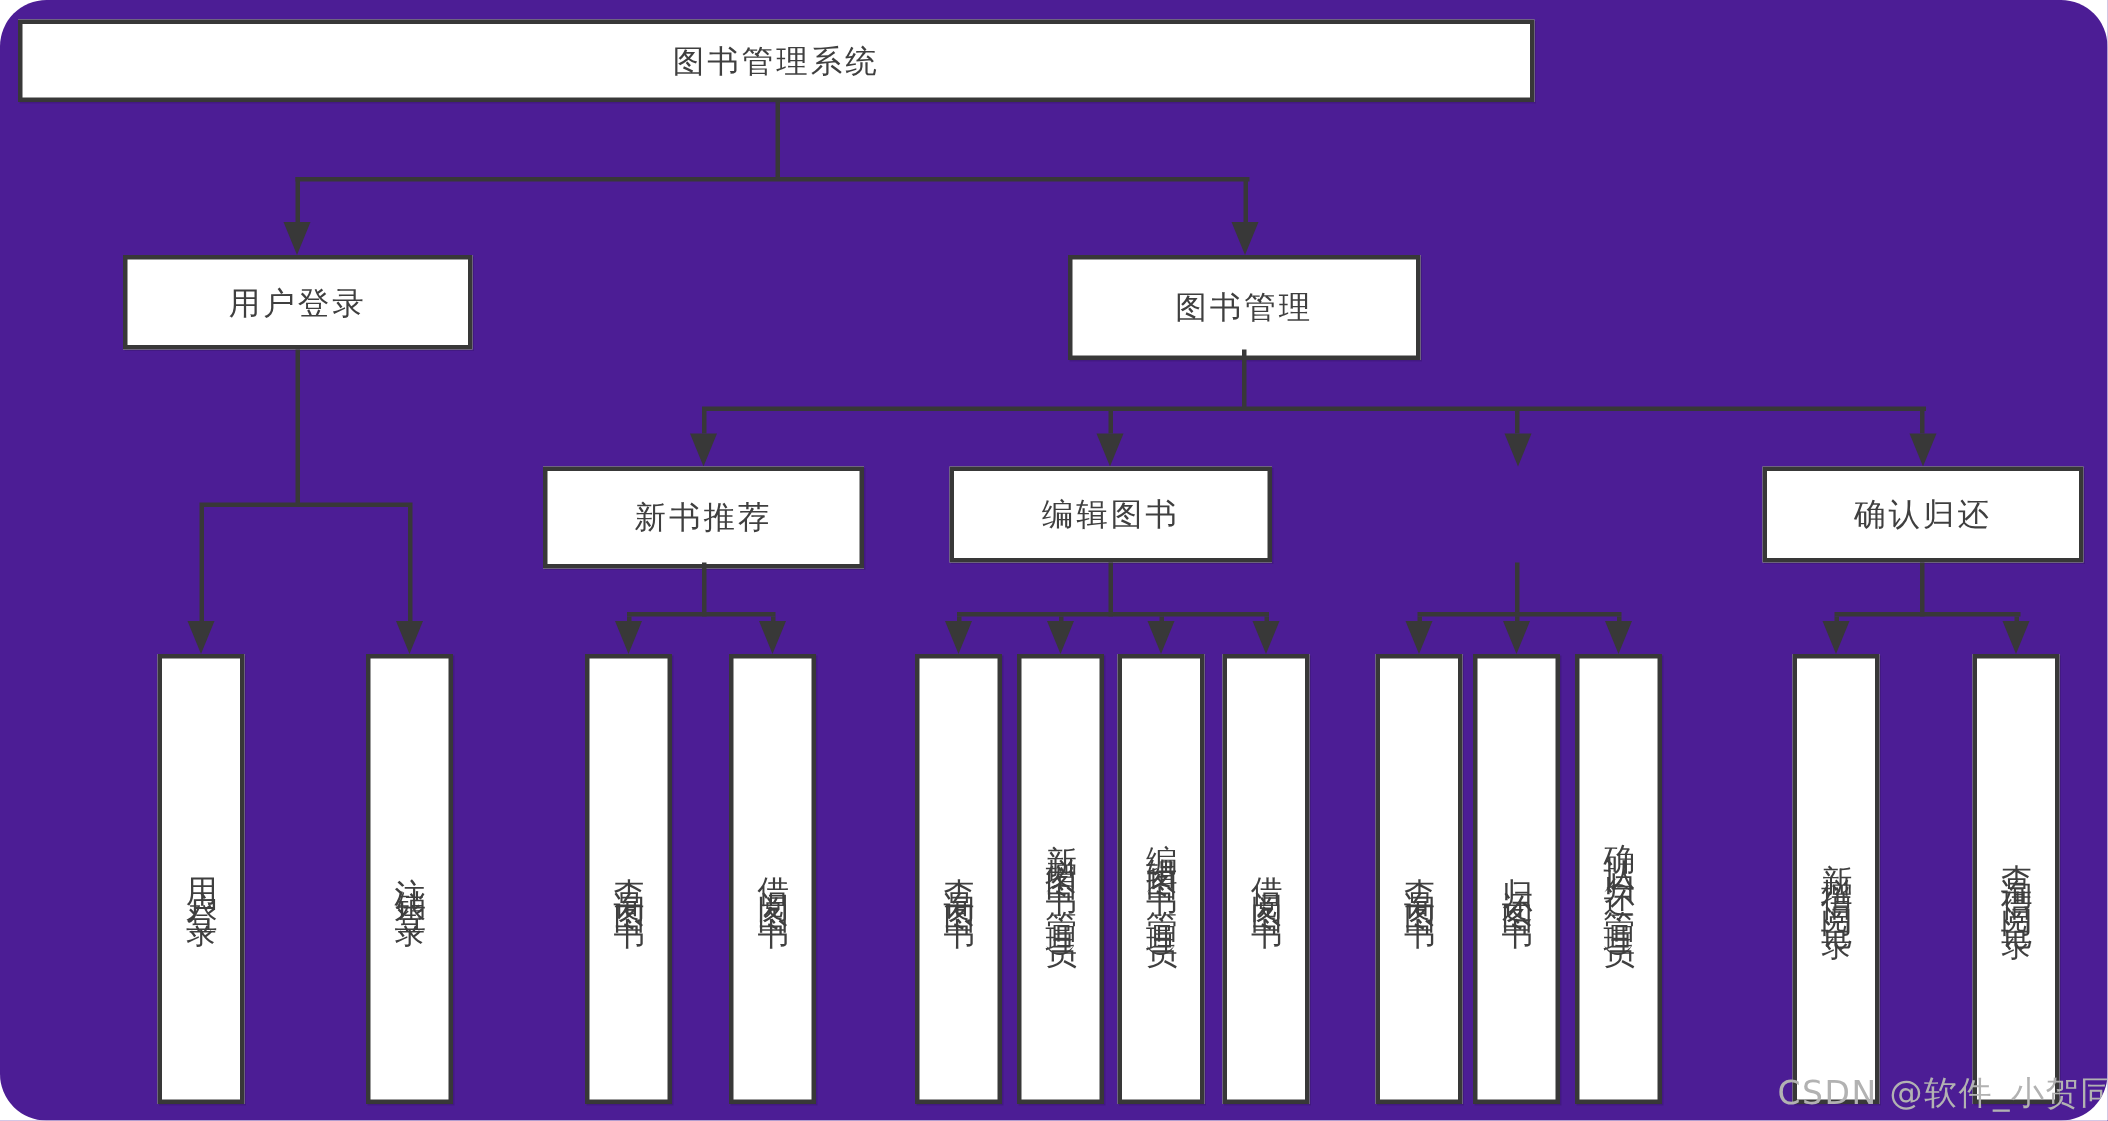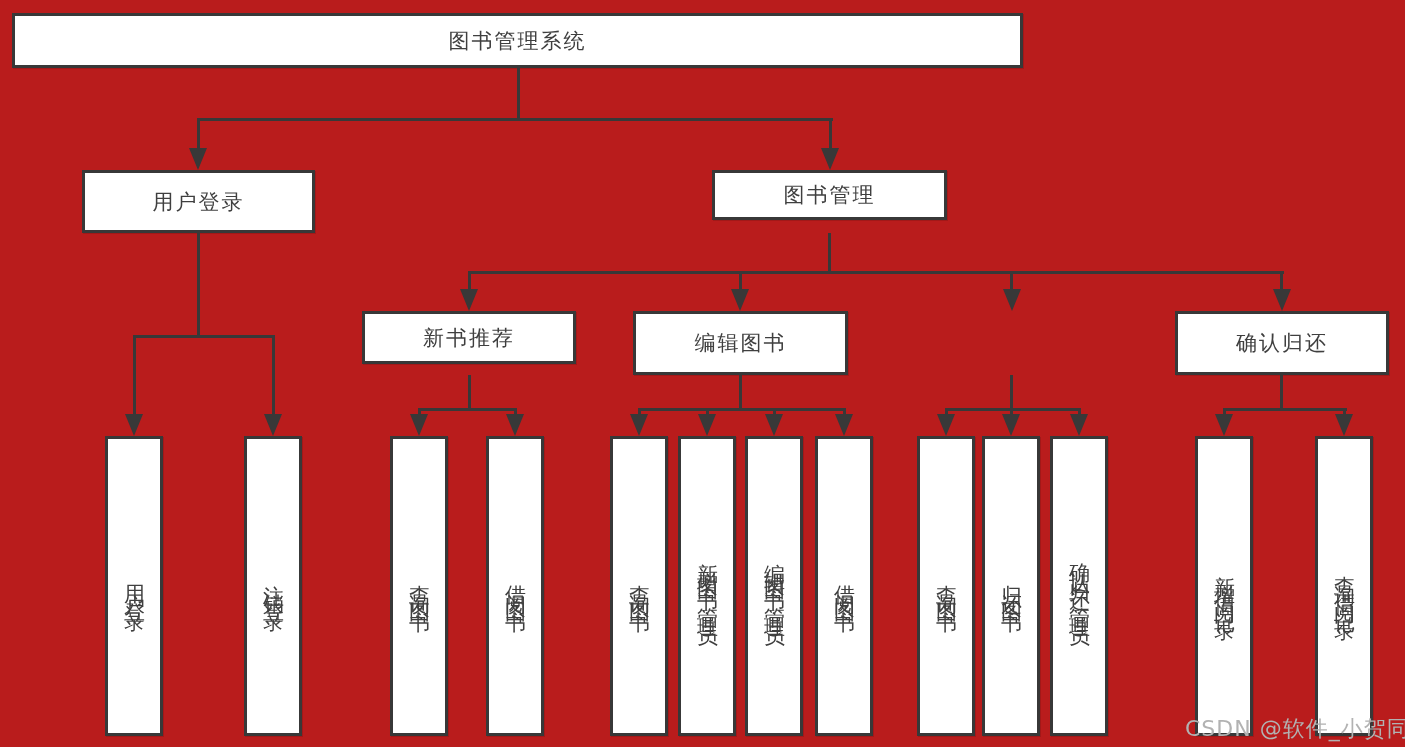--- a/index.html
+++ b/index.html
@@ -1,22 +1,23 @@
 <!DOCTYPE html>
 <html><head>
 <meta charset="utf-8">
 <style>
   html, body { margin: 0; padding: 0; background: #ffffff; }
   .canvas {
     position: relative;
     width: 1405px;
     height: 747px;
-    background: #b91c1c;
+    background: #4c1d95;
     font-family: "DejaVu Sans", "Liberation Sans", sans-serif;
     overflow: hidden;
+    border-radius: 31px;
   }
   .box {
     position: absolute;
     box-sizing: border-box;
     border: 3px solid #383838;
     background: #ffffff;
     display: flex;
     align-items: center;
     justify-content: center;
     box-shadow: 1px 1px 0 rgba(0,0,0,0.12);
@@ -63,21 +64,21 @@
   <div class="vl" style="left:517px; top:68px; height:50px;"></div>
   <div class="hl" style="left:197px; top:118px; width:636px;"></div>
   <div class="vl" style="left:197px; top:118px; height:30px;"></div>
   <div class="arr" style="left:189px; top:148px;"></div>
   <div class="vl" style="left:829px; top:118px; height:30px;"></div>
   <div class="arr" style="left:821px; top:148px;"></div>
 
   <div class="box" style="left:82px; top:170px; width:233px; height:63px;">
     <span class="lbl">用户登录</span>
   </div>
-  <div class="box" style="left:712px; top:170px; width:235px; height:50px;">
+  <div class="box" style="left:712px; top:170px; width:235px; height:70px;">
     <span class="lbl">图书管理</span>
   </div>
 
   <div class="vl" style="left:197px; top:233px; height:105px;"></div>
   <div class="hl" style="left:133px; top:335px; width:142px;"></div>
   <div class="vl" style="left:133px; top:338px; height:76px;"></div>
   <div class="arr" style="left:125px; top:414px;"></div>
   <div class="vl" style="left:272px; top:338px; height:76px;"></div>
   <div class="arr" style="left:264px; top:414px;"></div>
 
@@ -85,21 +86,21 @@
   <div class="hl" style="left:468px; top:271px; width:816px;"></div>
   <div class="vl" style="left:468px; top:274px; height:15px;"></div>
   <div class="arr" style="left:460px; top:289px;"></div>
   <div class="vl" style="left:739px; top:274px; height:15px;"></div>
   <div class="arr" style="left:731px; top:289px;"></div>
   <div class="vl" style="left:1010px; top:274px; height:15px;"></div>
   <div class="arr" style="left:1003px; top:289px;"></div>
   <div class="vl" style="left:1280px; top:274px; height:15px;"></div>
   <div class="arr" style="left:1273px; top:289px;"></div>
 
-  <div class="box" style="left:362px; top:311px; width:214px; height:53px;">
+  <div class="box" style="left:362px; top:311px; width:214px; height:68px;">
     <span class="lbl">新书推荐</span>
   </div>
   <div class="box" style="left:633px; top:311px; width:215px; height:64px;">
     <span class="lbl">编辑图书</span>
   </div>
   <div class="box" style="left:1175px; top:311px; width:214px; height:64px;">
     <span class="lbl">确认归还</span>
   </div>
 
   <div class="vl" style="left:468px; top:375px; height:36px;"></div>

